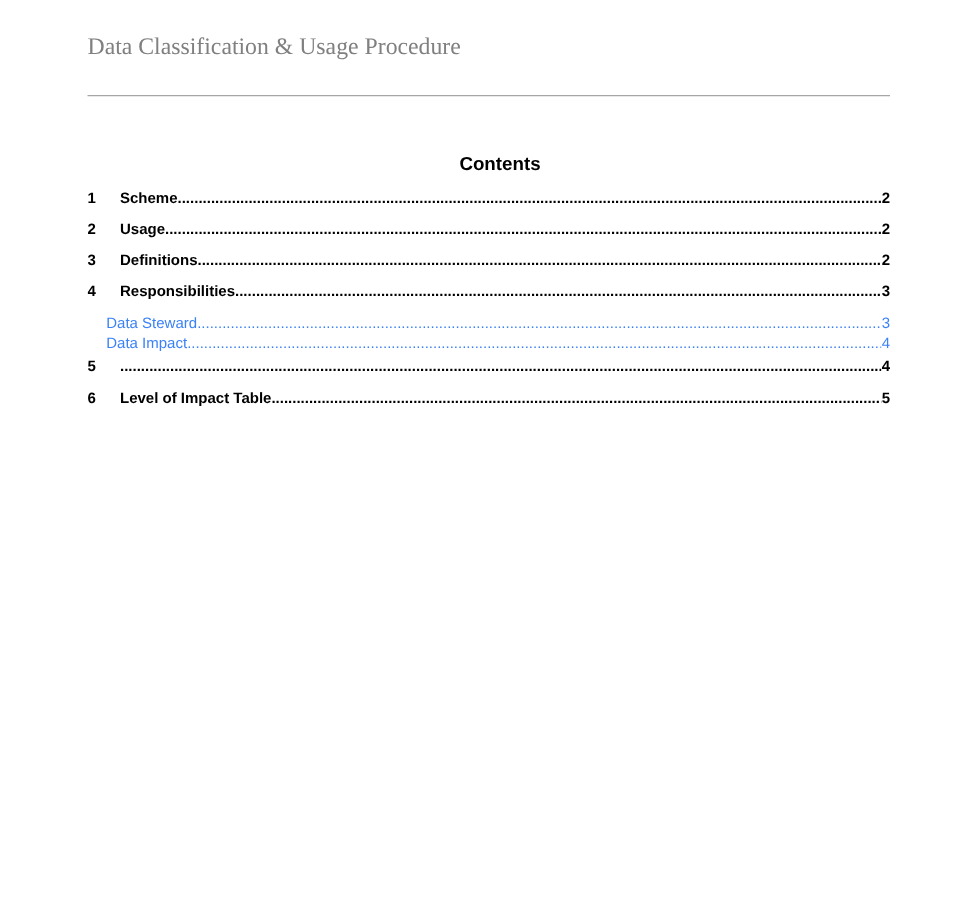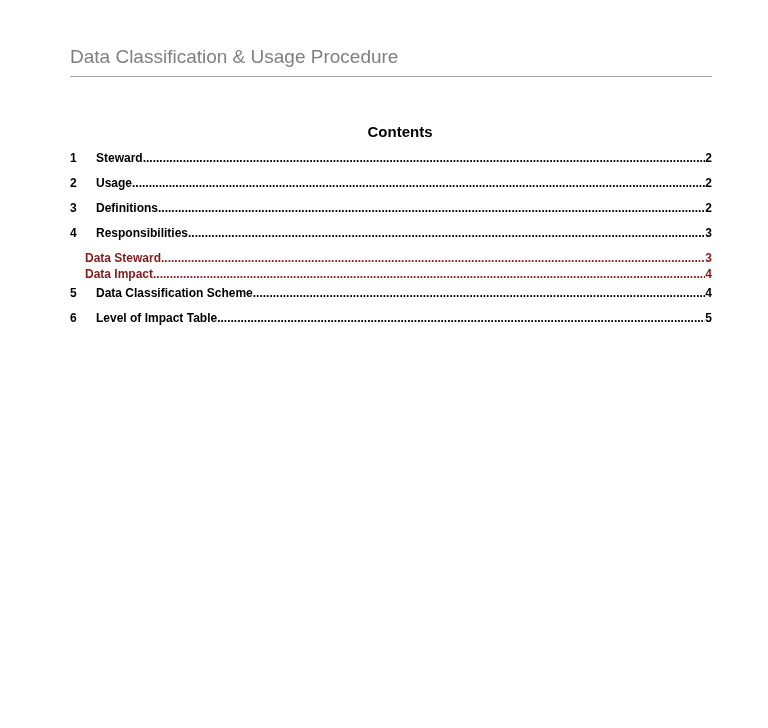--- a/index.html
+++ b/index.html
@@ -1,42 +1,42 @@
 <!DOCTYPE html>
 <html><head>
 <meta charset="utf-8">
 <style>
   html, body { margin:0; padding:0; background:#ffffff; }
   body { width:768px; height:728px; position:relative; overflow:hidden; font-family:"Liberation Sans", sans-serif; color:#000; }
-  .header-title { position:absolute; left:70px; top:46px; font-size:19px; color:#808080; letter-spacing:0; }
+  .header-title { position:absolute; left:70px; top:27px; font-size:19px; color:#808080; letter-spacing:0;font-family:Liberation Serif, serif; }
   .header-rule { position:absolute; left:70px; top:76px; width:642px; height:1px; background:#a6a6a6; }
   .toc-title { position:absolute; left:0; width:768px; top:123px; text-align:center; font-size:15px; font-weight:bold; margin-left:16px; }
   .toc { position:absolute; left:70px; top:150px; width:642px; }
   .row { display:flex; align-items:baseline; font-size:12px; line-height:14px; white-space:nowrap; overflow:hidden; }
   .row.l1 { font-weight:bold; height:25px; line-height:17px; }
-  .row.l2 { color:#7f1d1d; height:16px; line-height:16px; padding-left:15px; font-weight:bold; }
+  .row.l2 { color:#3b82f6; height:16px; line-height:16px; padding-left:15px; font-weight:normal; }
   .num { width:26px; flex:0 0 26px; }
   .label { flex:0 0 auto; }
   .dots { flex:1 1 auto; overflow:hidden; white-space:nowrap; }
   .dots::after { content:"................................................................................................................................................................................................................................................................"; letter-spacing:0; }
   .page { flex:0 0 auto; }
   .spacer { height:3px; }
 </style>
 </head>
 <body>
 
 <div class="header-title">Data Classification &amp; Usage Procedure</div>
 <div class="header-rule"></div>
 
 <div class="toc-title">Contents</div>
 
 <div class="toc">
   <div class="row l1">
     <span class="num">1</span>
-    <span class="label">Steward</span>
+    <span class="label">Scheme</span>
     <span class="dots"></span>
     <span class="page">2</span>
   </div>
   <div class="row l1">
     <span class="num">2</span>
     <span class="label">Usage</span>
     <span class="dots"></span>
     <span class="page">2</span>
   </div>
   <div class="row l1">
@@ -57,21 +57,20 @@
     <span class="page">3</span>
   </div>
   <div class="row l2">
     <span class="label">Data Impact</span>
     <span class="dots"></span>
     <span class="page">4</span>
   </div>
   <div class="spacer"></div>
   <div class="row l1">
     <span class="num">5</span>
-    <span class="label">Data Classification Scheme</span>
     <span class="dots"></span>
     <span class="page">4</span>
   </div>
   <div class="row l1">
     <span class="num">6</span>
     <span class="label">Level of Impact Table</span>
     <span class="dots"></span>
     <span class="page">5</span>
   </div>
 </div>

